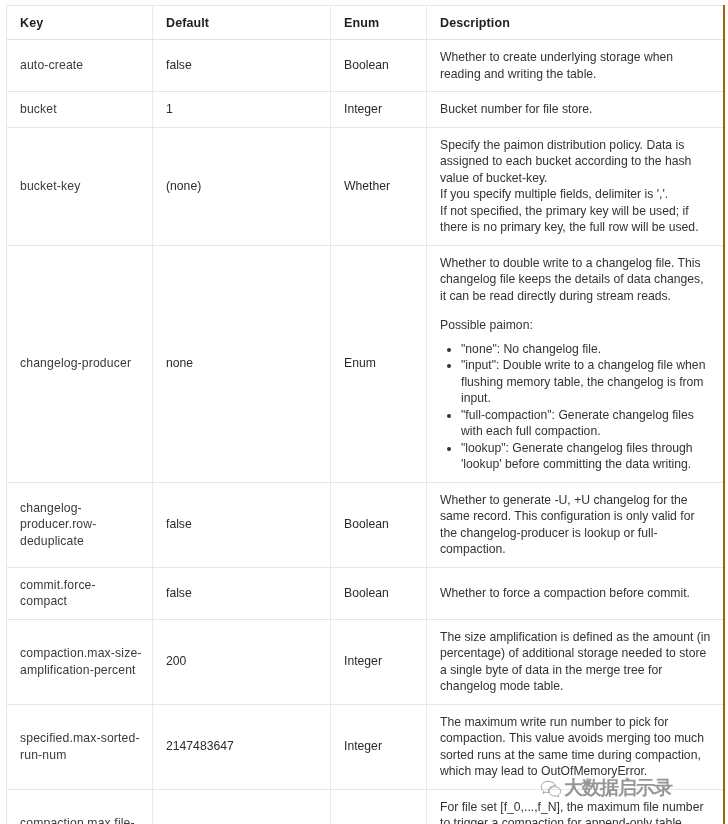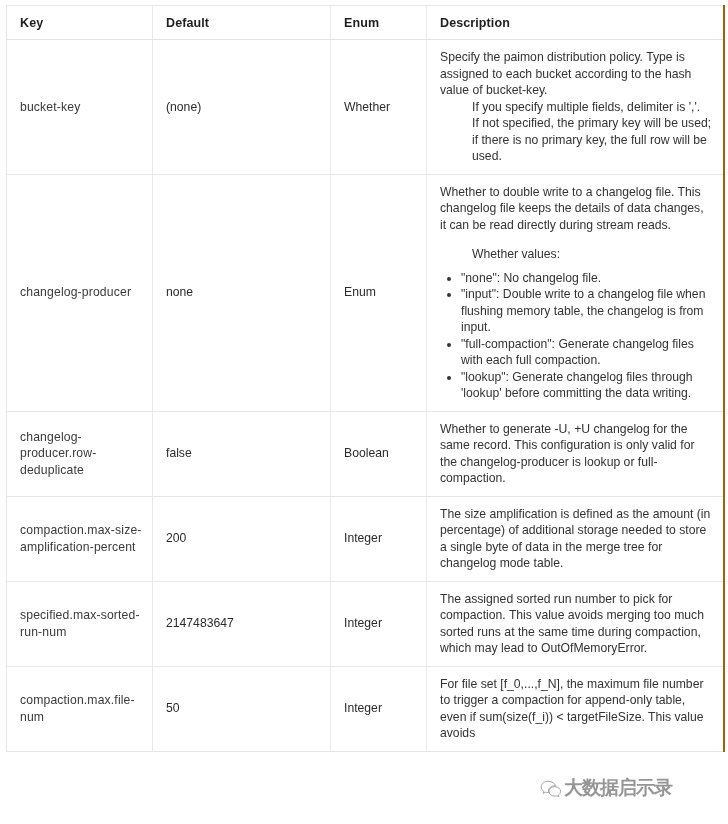--- a/index.html
+++ b/index.html
@@ -81,21 +81,21 @@
   }
   td.desc {
     font-size: 12.1px;
     line-height: 16.4px;
     color: #333333;
     vertical-align: top;
     padding-top: 9px;
   }
   td.desc.mid { vertical-align: middle; }
   td.desc p { margin: 0; }
-  td.desc p + p { margin-top: 13px; margin-left: 32px; }
+  td.desc p + p { margin-top: 13px; }
   td.desc ul {
     margin: 7px 0 0 0;
     padding-left: 21px;
     list-style: disc;
   }
   td.desc ul li { margin: 0 0 0 0; padding: 0; }
 
   
   tr.clipped td { height: 46px; }
 
@@ -141,74 +141,98 @@
     <thead>
       <tr>
         <th>Key</th>
         <th>Default</th>
         <th>Enum</th>
         <th>Description</th>
       </tr>
     </thead>
     <tbody>
 
-
+      <tr>
+        <td class="key">auto-create</td>
+        <td class="def">false</td>
+        <td class="type">Boolean</td>
+        <td class="desc mid">
+          <p>Whether to create underlying storage when reading and writing the table.</p>
+        </td>
+      </tr>
+
+      <tr>
+        <td class="key">bucket</td>
+        <td class="def">1</td>
+        <td class="type">Integer</td>
+        <td class="desc mid">
+          <p>Bucket number for file store.</p>
+        </td>
+      </tr>
 
       <tr>
         <td class="key">bucket-key</td>
         <td class="def">(none)</td>
         <td class="type">Whether</td>
         <td class="desc mid">
-          <p>Specify the paimon distribution policy. Type is assigned to each bucket according to the hash value of bucket-key.</p>
+          <p>Specify the paimon distribution policy. Data is assigned to each bucket according to the hash value of bucket-key.</p>
           <p style="margin-top:0">If you specify multiple fields, delimiter is ','.</p>
           <p style="margin-top:0">If not specified, the primary key will be used; if there is no primary key, the full row will be used.</p>
         </td>
       </tr>
 
       <tr>
         <td class="key">changelog-producer</td>
         <td class="def">none</td>
         <td class="type">Enum</td>
         <td class="desc">
           <p>Whether to double write to a changelog file. This changelog file keeps the details of data changes, it can be read directly during stream reads.</p>
-          <p>Whether values:</p>
+          <p>Possible paimon:</p>
           <ul>
             <li>"none": No changelog file.</li>
             <li>"input": Double write to a changelog file when flushing memory table, the changelog is from input.</li>
             <li>"full-compaction": Generate changelog files with each full compaction.</li>
             <li>"lookup": Generate changelog files through 'lookup' before committing the data writing.</li>
           </ul>
         </td>
       </tr>
 
       <tr>
         <td class="key">changelog-producer.row-deduplicate</td>
         <td class="def">false</td>
         <td class="type">Boolean</td>
         <td class="desc mid">
           <p>Whether to generate -U, +U changelog for the same record. This configuration is only valid for the changelog-producer is lookup or full-compaction.</p>
         </td>
       </tr>
 
+      <tr>
+        <td class="key">commit.force-compact</td>
+        <td class="def">false</td>
+        <td class="type">Boolean</td>
+        <td class="desc mid">
+          <p>Whether to force a compaction before commit.</p>
+        </td>
+      </tr>
 
       <tr>
         <td class="key">compaction.max-size-amplification-percent</td>
         <td class="def">200</td>
         <td class="type">Integer</td>
         <td class="desc mid">
           <p>The size amplification is defined as the amount (in percentage) of additional storage needed to store a single byte of data in the merge tree for changelog mode table.</p>
         </td>
       </tr>
 
       <tr>
         <td class="key">specified.max-sorted-run-num</td>
         <td class="def">2147483647</td>
         <td class="type">Integer</td>
         <td class="desc mid">
-          <p>The assigned sorted run number to pick for compaction. This value avoids merging too much sorted runs at the same time during compaction, which may lead to OutOfMemoryError.</p>
+          <p>The maximum write run number to pick for compaction. This value avoids merging too much sorted runs at the same time during compaction, which may lead to OutOfMemoryError.</p>
         </td>
       </tr>
 
       <tr class="clipped">
         <td class="key">compaction.max.file-num</td>
         <td class="def">50</td>
         <td class="type">Integer</td>
         <td class="desc">
           <p>For file set [f_0,...,f_N], the maximum file number to trigger a compaction for append-only table, even if sum(size(f_i)) &lt; targetFileSize. This value avoids</p>
         </td>

